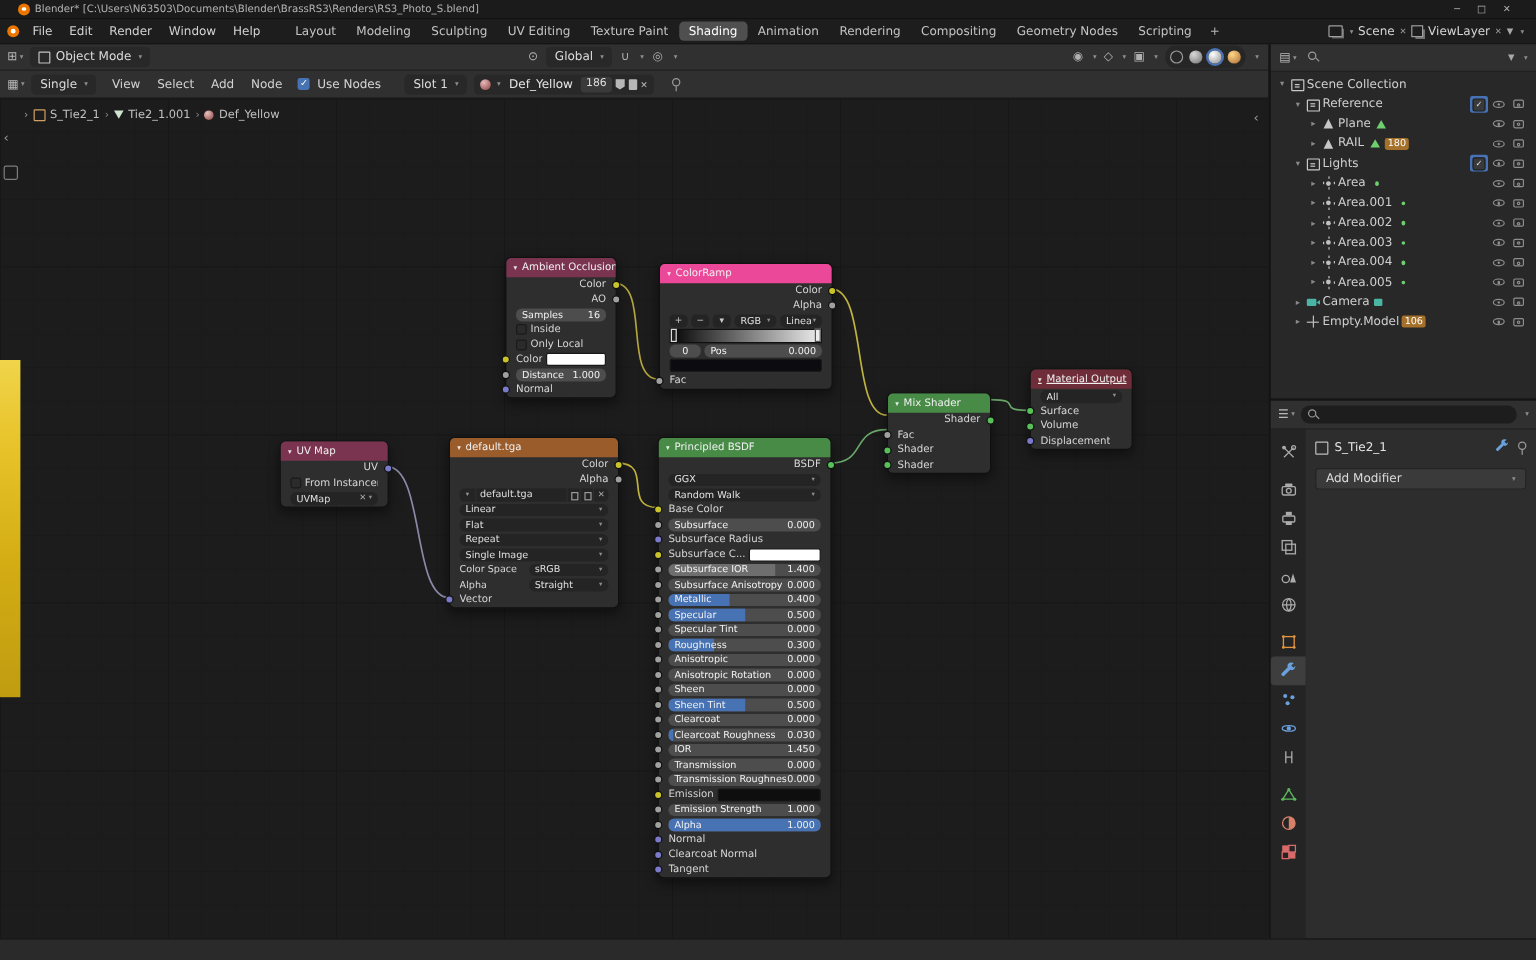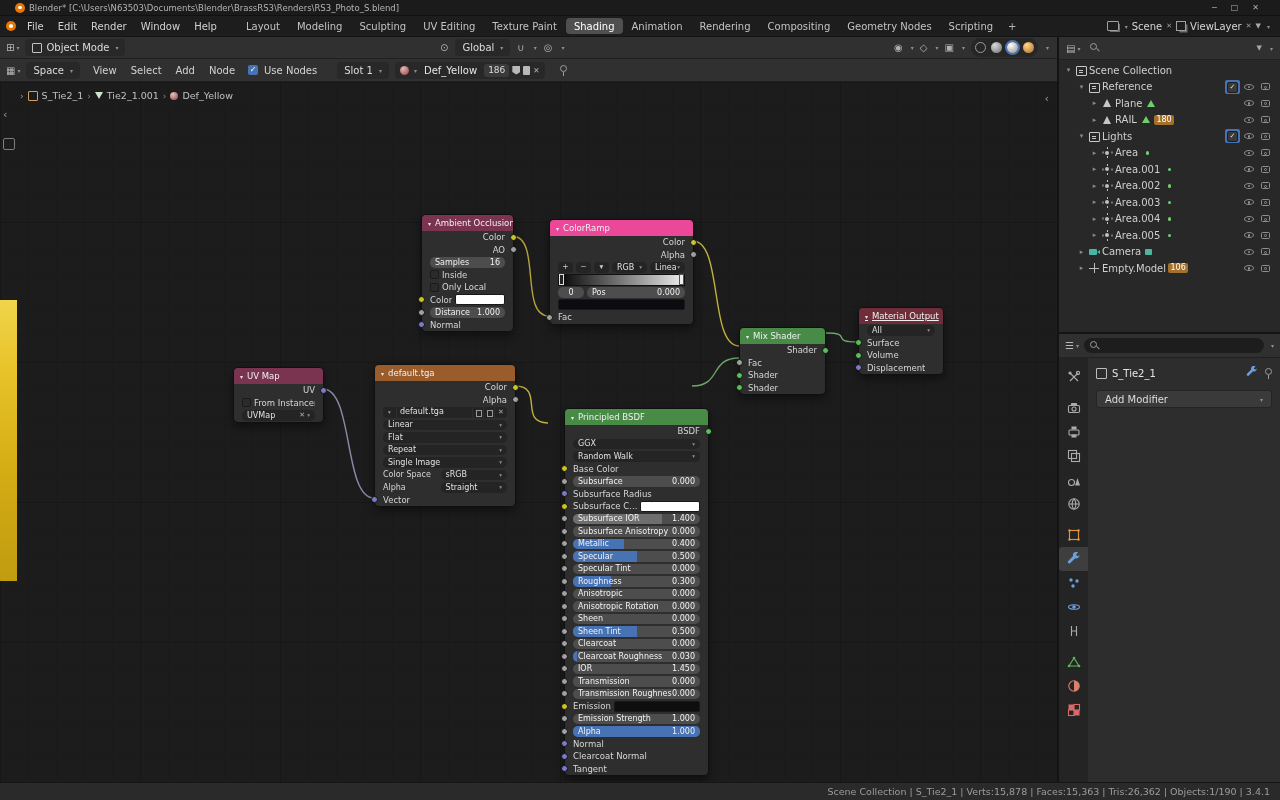--- a/index.html
+++ b/index.html
@@ -293,21 +293,21 @@
           <span class="sph matp active"></span>
           <span class="sph rend"></span>
         </div>
       <span class="car">▾</span>
     </div>
   </div>
 
   <div id="sheader" class="hdr">
     <span class="ed-icon">▦<span class="car">▾</span></span>
     <div class="pill">
-      <span>Space</span>
+      <span>Single</span>
       <span class="car">▾</span>
     </div>
     <div id="sh-menus">
         <span class="mb-item">View</span>
         <span class="mb-item">Select</span>
         <span class="mb-item">Add</span>
         <span class="mb-item">Node</span>
       </div>
     <span class="chk">✓</span>
     <span style="font-size:10px;color:#d5d5d5;">Use Nodes</span>
@@ -509,21 +509,21 @@
             <div class="nsel">
               <span class="sel-l">Straight</span>
               <span class="sel-c">▾</span>
             </div>
           </div>
           <div class="nrow">
             <span class="sock left" style="background: rgb(122, 122, 201);"></span>
             <span class="nlbl">Vector</span>
           </div>
         </div>
-        <div class="node" style="left: 564px; top: 282px; width: 143px; margin-top: 44px;">
+        <div class="node" style="left: 548px; top: 282px; width: 143px;">
           <div class="node-header" style="background: rgb(71, 139, 71);">
             <span class="nh-arrow">▾</span>
             <span class="nh-title">Principled BSDF</span>
           </div>
           <div class="nrow r-out">
             <span class="nlbl">BSDF</span>
             <span class="sock right" style="background: rgb(88, 192, 88);"></span>
           </div>
           <div class="nrow">
             <div class="nsel">
@@ -1021,16 +1021,15 @@
         </span>
       </div>
       <div class="add-mod">
         <span>Add Modifier</span>
         <span class="car">▾</span>
       </div>
     </div>
   </div>
 
   <div id="statusbar">
-    <div id="st-right">Scene Collection | S_Tie2_1 | Verts:15,878 | Faces:15,363 | Tris:26,362 | Objects:1/190 | 3.4.1</div>
   </div>
 
 </div>
 
 </body></html>

